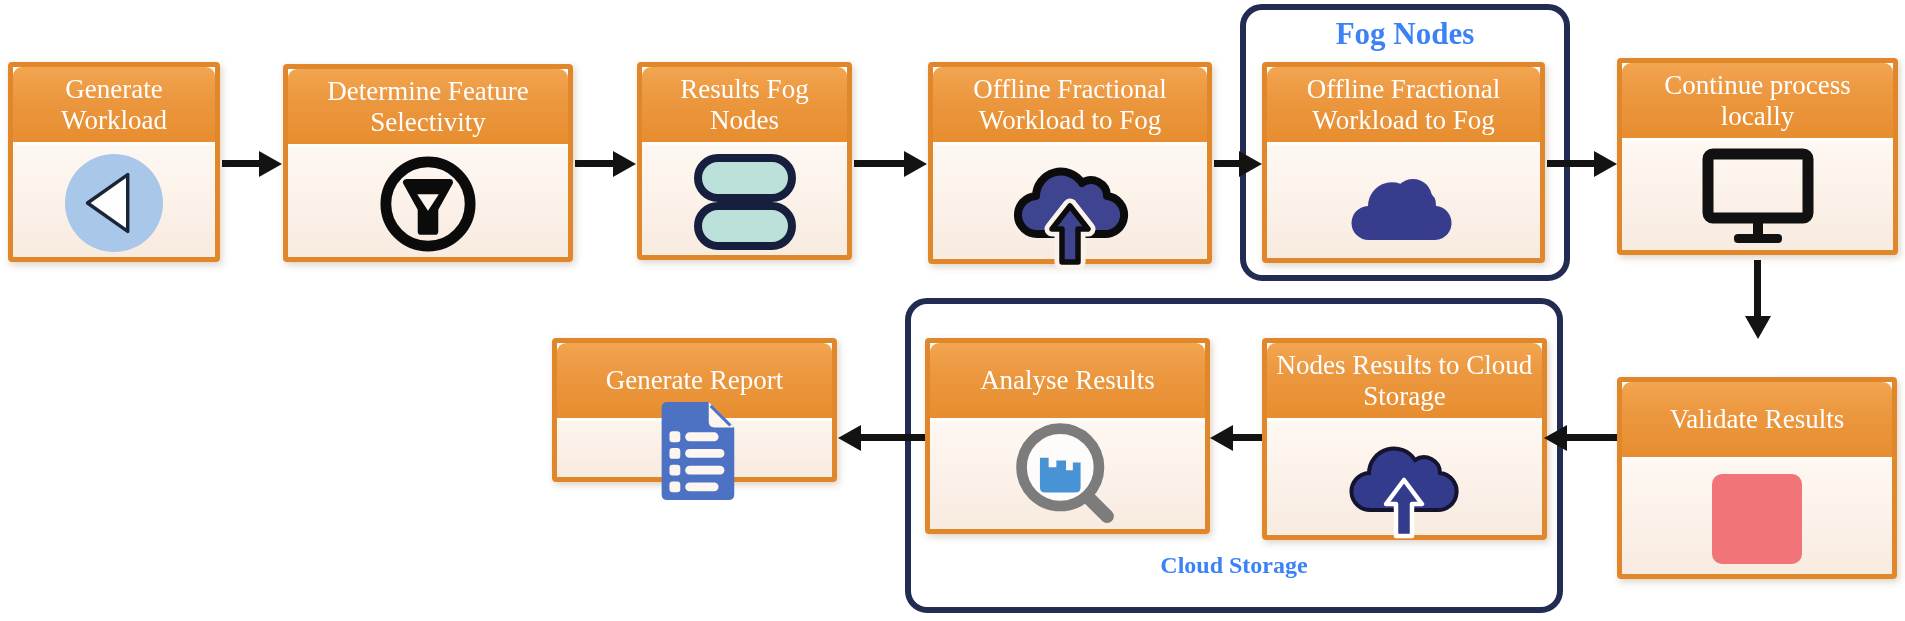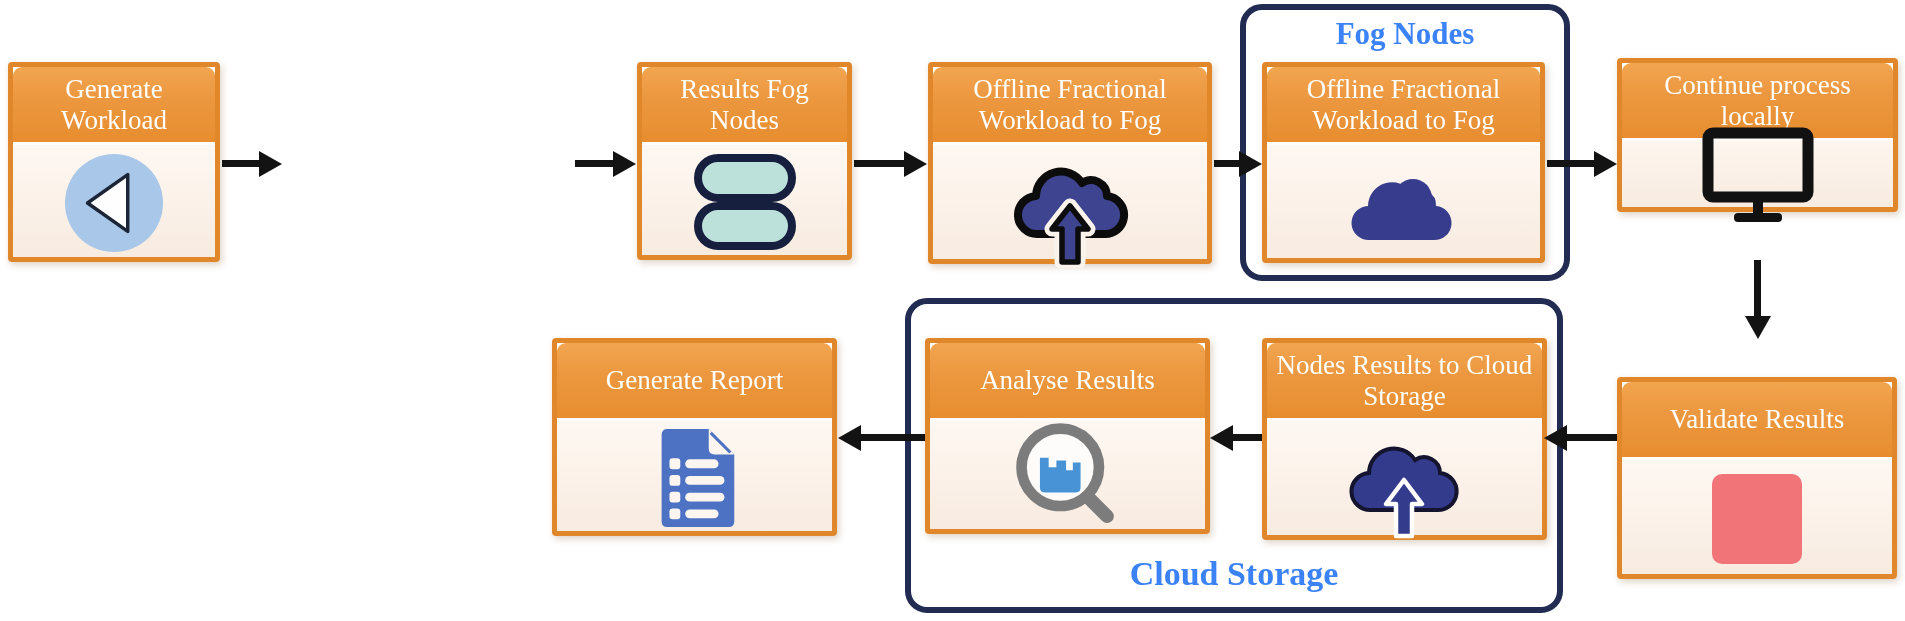--- a/index.html
+++ b/index.html
@@ -38,21 +38,21 @@
     background:transparent;
     box-sizing:border-box;
     z-index:1;
   }
   .group-label{
     position:absolute;left:0;right:0;
     text-align:center;
     font-weight:bold;color:#3b82f6;
   }
   .group-label.top{top:6px;font-size:31px;}
-  .group-label.bottom{bottom:14px;font-size:34px;}
+  .group-label.bottom{bottom:28px;font-size:24px;}
   
   .arrow-right,.arrow-left{position:absolute;height:7px;background:#131313;z-index:4;}
   .arrow-right::after{
     content:'';position:absolute;right:-23px;top:50%;transform:translateY(-50%);
     border-left:23px solid #131313;border-top:13px solid transparent;border-bottom:13px solid transparent;
   }
   .arrow-left::before{
     content:'';position:absolute;left:-23px;top:50%;transform:translateY(-50%);
     border-right:23px solid #131313;border-top:13px solid transparent;border-bottom:13px solid transparent;
   }
@@ -79,20 +79,30 @@
   <div class="node" style="left:8px;top:62px;width:212px;height:200px;">
     <div class="node-header">Generate Workload</div>
     <div class="node-body">
       <svg class="icon" width="102" height="102" viewBox="0 0 104 104">
         <circle cx="52" cy="52" r="50" fill="#a9c7e8"></circle>
         <polygon points="66,23 66,81 25,52" fill="#fefefe" stroke="#1c2537" stroke-width="3.5" stroke-linejoin="round"></polygon>
       </svg>
     </div>
   </div>
 
+  <div class="node" style="left:283px;top:64px;width:290px;height:198px;">
+    <div class="node-header">Determine Feature Selectivity</div>
+    <div class="node-body">
+      <svg class="icon" width="98" height="98" viewBox="0 0 100 100">
+        <circle cx="50" cy="50" r="43" fill="none" stroke="#0b0b0b" stroke-width="11"></circle>
+        <path d="M28 28 h44 l-15 27 v23 h-14 v-23 z" fill="#0b0b0b" stroke="#0b0b0b" stroke-width="7" stroke-linejoin="round"></path>
+        <path d="M39 40 h22 l-11 17 z" fill="#fdf6f0"></path>
+      </svg>
+    </div>
+  </div>
 
   <div class="node" style="left:637px;top:62px;width:215px;height:198px;">
     <div class="node-header">Results Fog Nodes</div>
     <div class="node-body">
       <svg class="icon" width="106" height="98" viewBox="0 0 106 98">
         <rect x="6" y="5" width="94" height="40" rx="20" fill="#bce0da" stroke="#16203e" stroke-width="8"></rect>
         <rect x="6" y="53" width="94" height="40" rx="20" fill="#bce0da" stroke="#16203e" stroke-width="8"></rect>
       </svg>
     </div>
   </div>
@@ -112,21 +122,21 @@
     <div class="node-header">Offline Fractional Workload to Fog</div>
     <div class="node-body">
       <svg class="icon" width="122" height="86" viewBox="0 0 122 86">
         <path d="M26 80 A17 17 0 0 1 25 46 A24 24 0 0 1 69 33 A15 15 0 0 1 93 46 A17 17 0 0 1 90 80 Z" fill="#373d8c"></path>
         <circle cx="45" cy="44" r="16" fill="#373d8c"></circle>
         <circle cx="70" cy="38" r="19" fill="#373d8c"></circle>
       </svg>
     </div>
   </div>
 
-  <div class="node" style="left:1617px;top:58px;width:281px;height:154px;">
+  <div class="node" style="left:1617px;top:58px;width:281px;height:197px;">
     <div class="node-header">Continue process locally</div>
     <div class="node-body">
       <svg class="icon" width="118" height="100" viewBox="0 0 118 100">
         <rect x="9" y="7" width="100" height="64" rx="5" fill="none" stroke="#111111" stroke-width="11"></rect>
         <rect x="54" y="71" width="10" height="16" fill="#111111"></rect>
         <rect x="35" y="87" width="48" height="9" rx="4" fill="#111111"></rect>
       </svg>
     </div>
   </div>
 
@@ -153,21 +163,21 @@
     <div class="node-header">Analyse Results</div>
     <div class="node-body">
       <svg class="icon" width="122" height="120" viewBox="0 0 124 124">
         <circle cx="54" cy="52" r="40" fill="#fefcfa" stroke="#7c7c7c" stroke-width="11"></circle>
         <path d="M33 73 L33 42 L42 42 L42 52 L50 52 L50 45 L60 45 L60 55 L67 55 L67 47 L75 47 L75 73 Q75 78 69 78 L39 78 Q33 78 33 73 Z" fill="#4793d6"></path>
         <rect x="80" y="76" width="40" height="14" rx="7" transform="rotate(45 84 80)" fill="#7c7c7c"></rect>
       </svg>
     </div>
   </div>
 
-  <div class="node" style="left:552px;top:338px;width:285px;height:198px;">
+  <div class="node" style="left:552px;top:338px;width:285px;height:144px;">
     <div class="node-header">Generate Report</div>
     <div class="node-body">
       <svg class="icon" width="100" height="106" viewBox="0 0 100 108">
         <path d="M16 10 Q16 4 22 4 H64 L90 30 V98 Q90 104 84 104 H22 Q16 104 16 98 Z" fill="#4d72c4"></path>
         <path d="M64 4 L90 30 L70 30 Q64 30 64 24 Z" fill="#fdf6f0"></path>
         <path d="M66 8 L86 28" stroke="#4d72c4" stroke-width="3"></path>
         <g fill="#fdf6f0">
           <rect x="24" y="34" width="11" height="11" rx="3"></rect>
             <rect x="40" y="35" width="34" height="9" rx="4.5"></rect>
           <rect x="24" y="51" width="11" height="11" rx="3"></rect>

